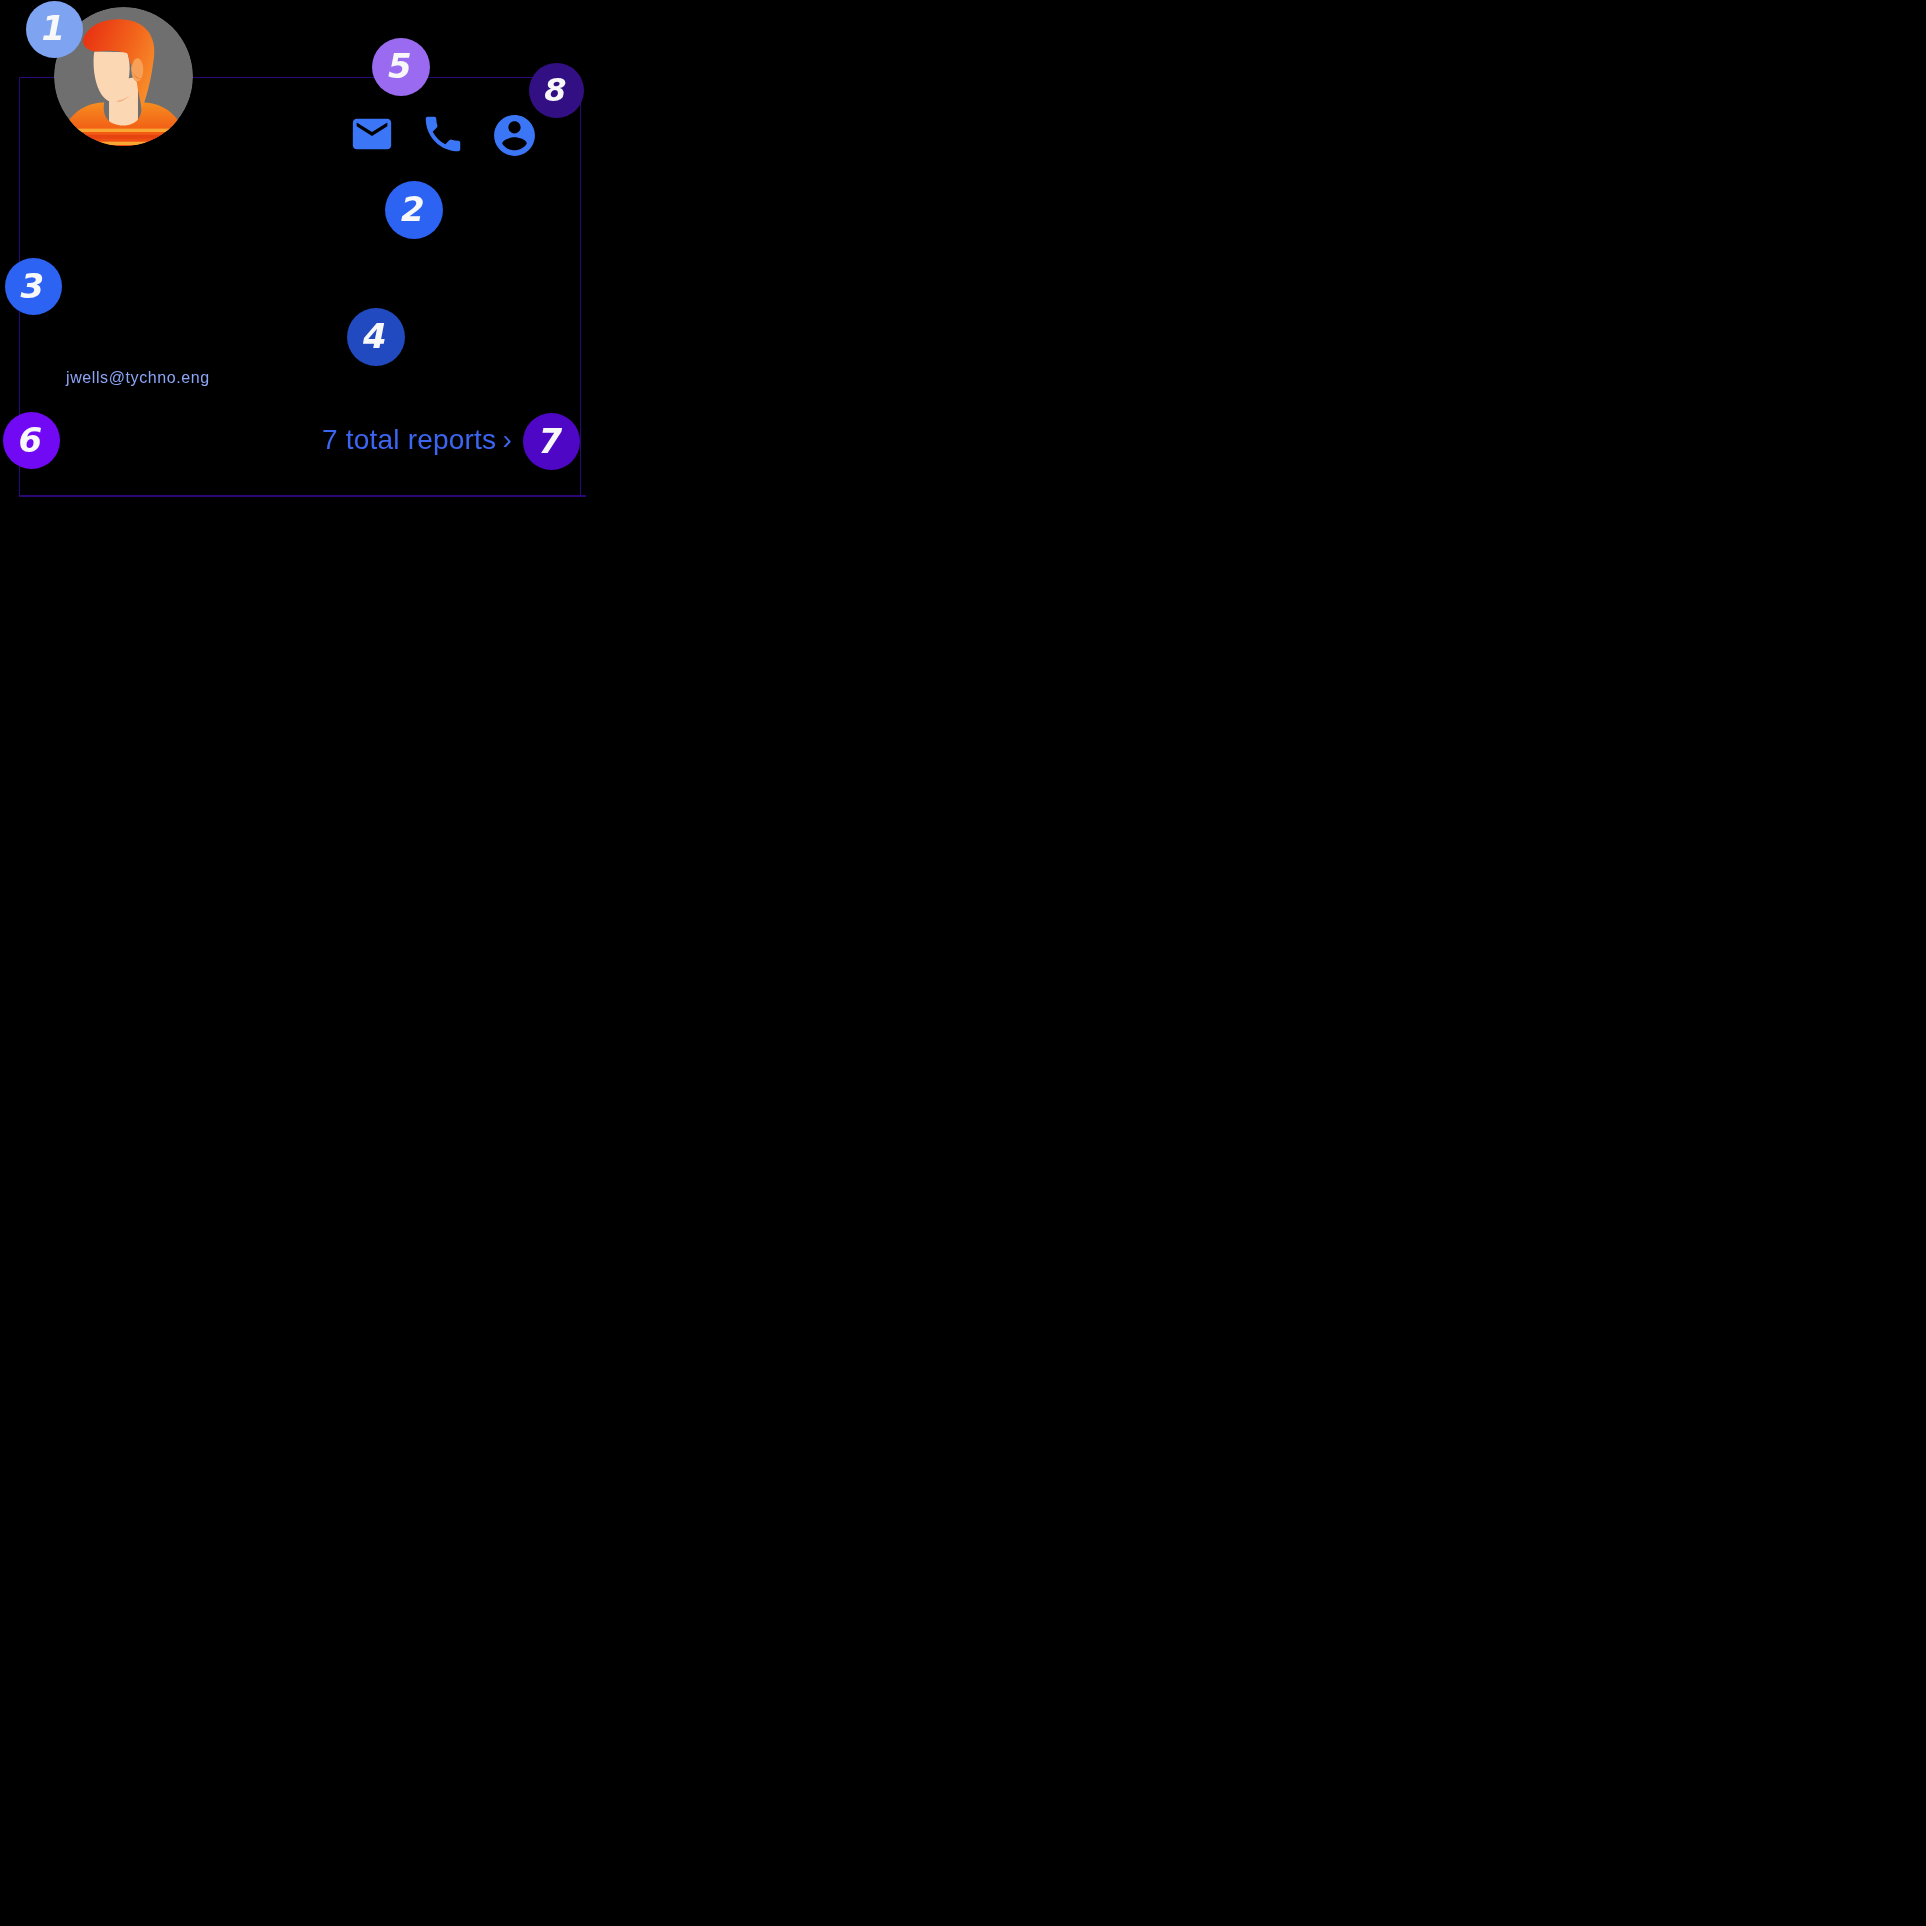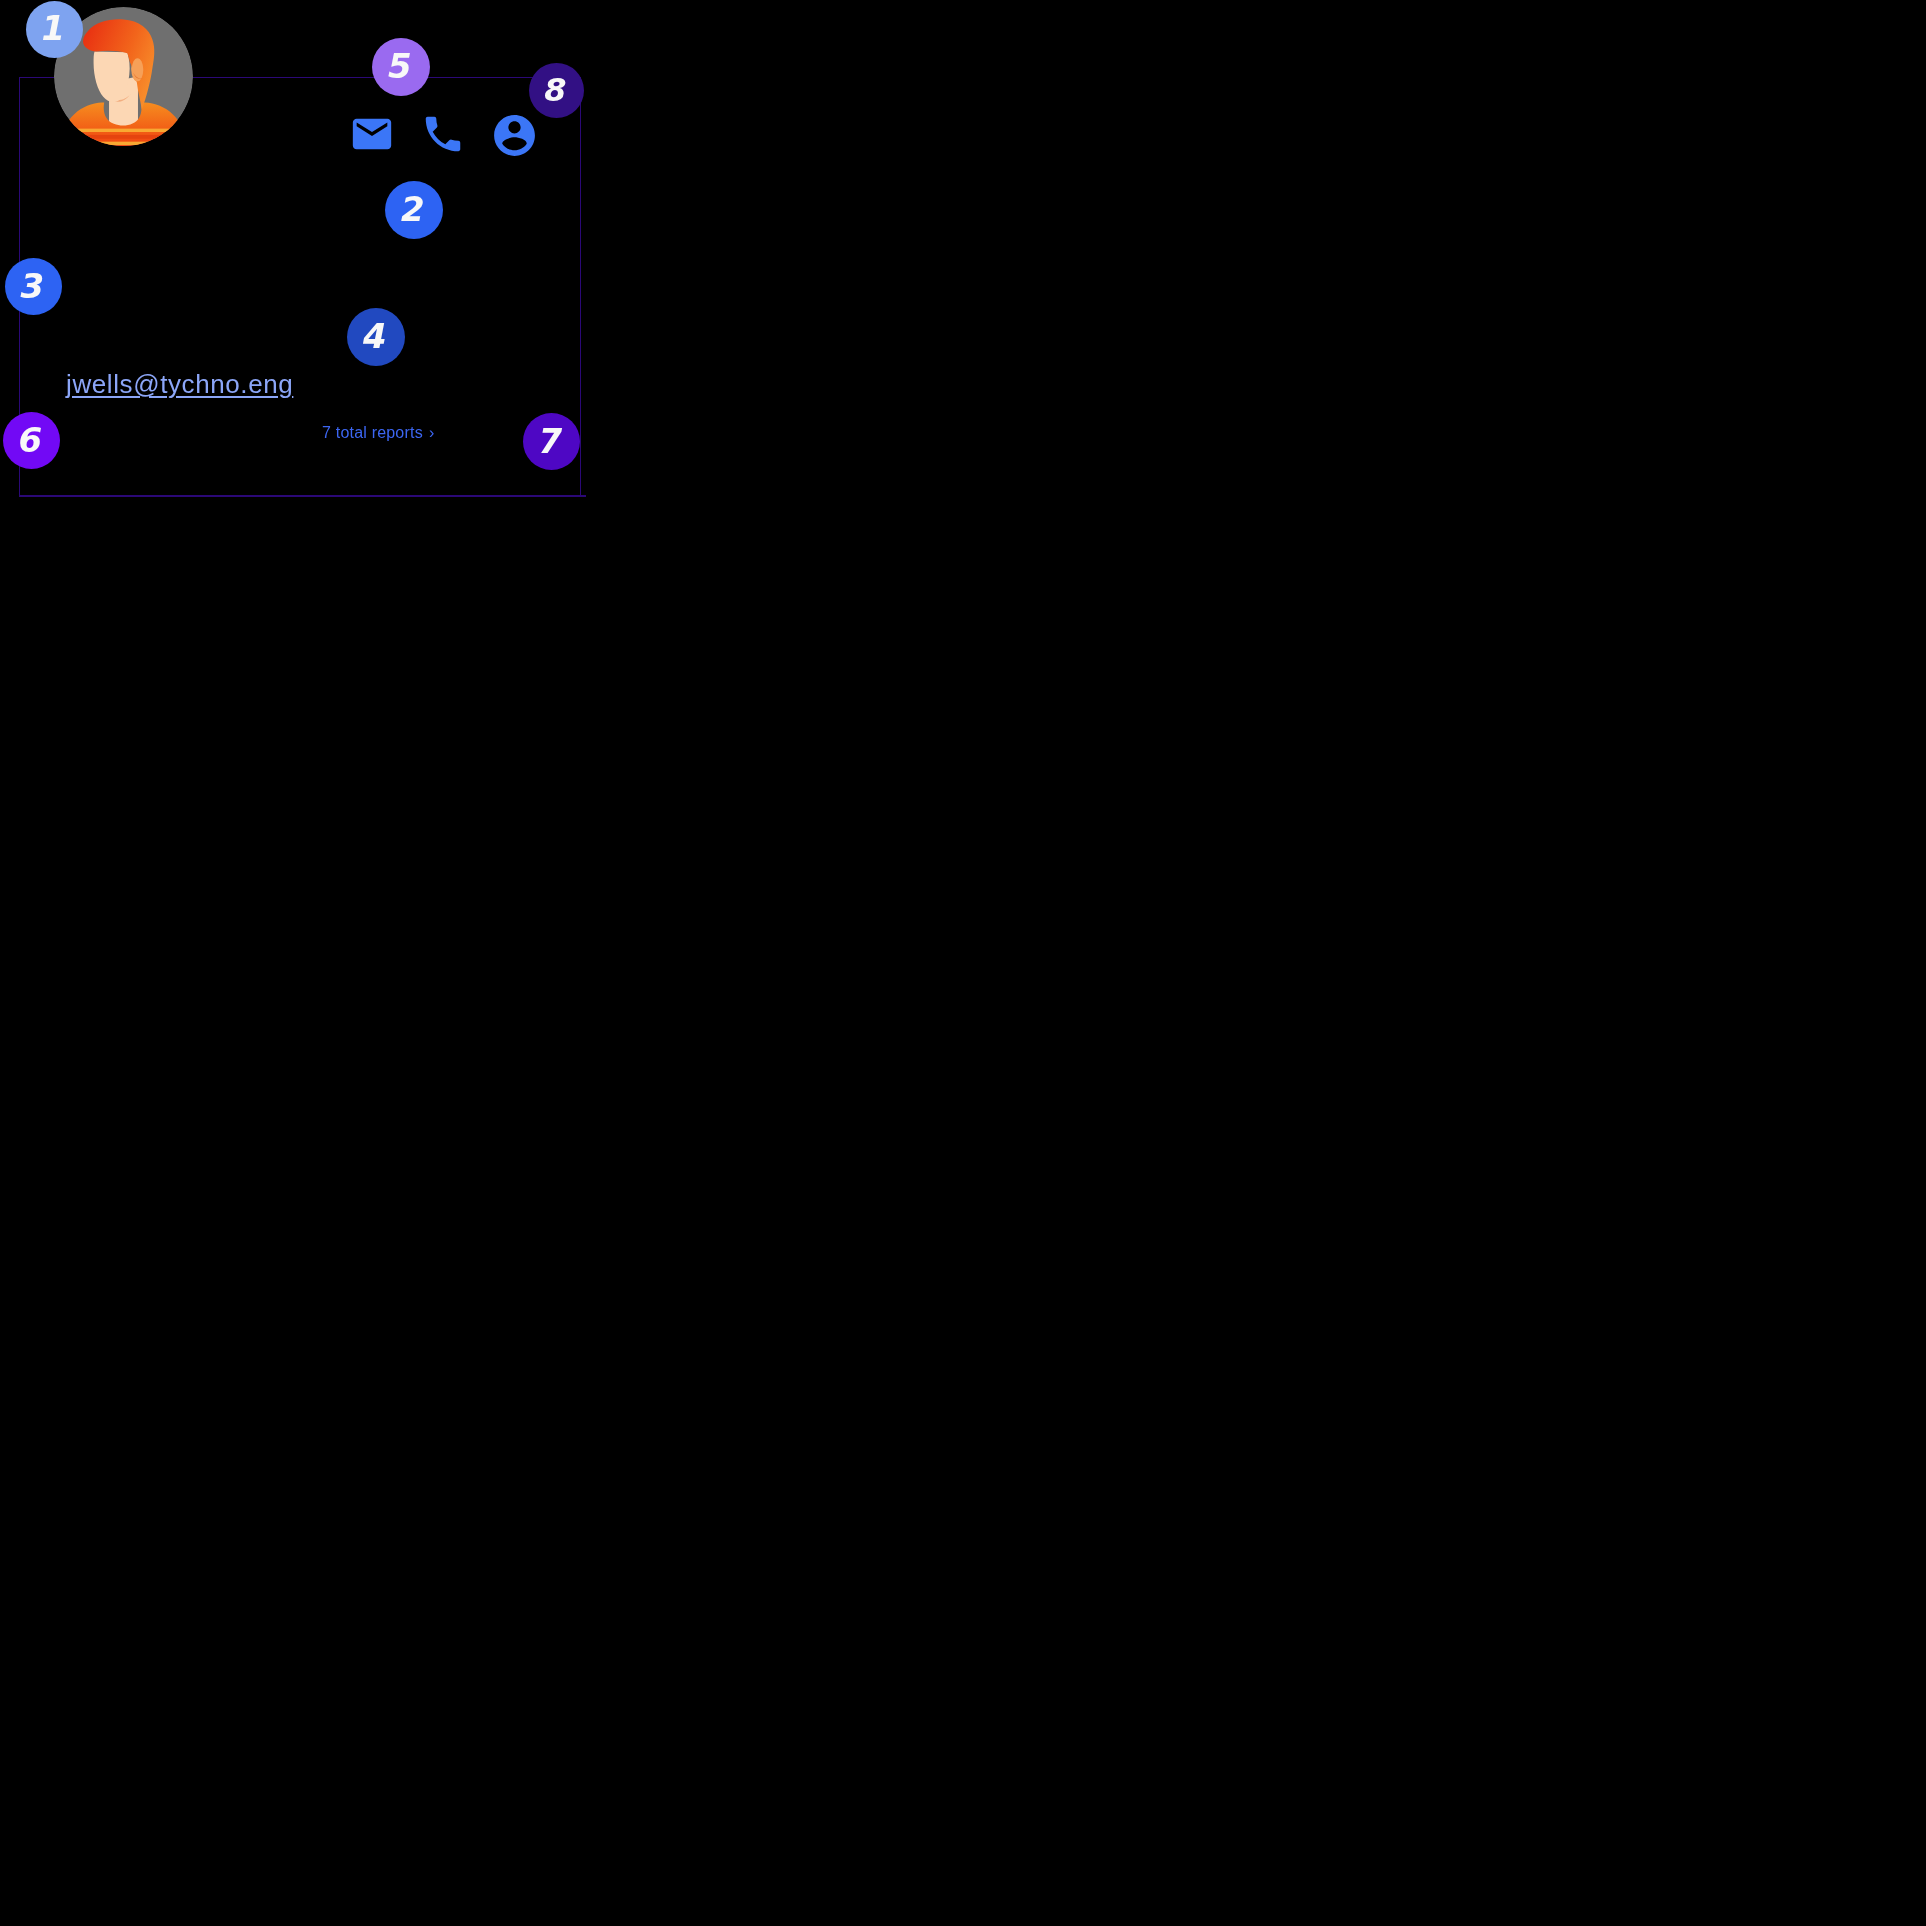--- a/index.html
+++ b/index.html
@@ -30,30 +30,29 @@
   }
   .badge span{
     font-family:"DejaVu Sans", sans-serif;
     font-style:italic;font-weight:bold;
     font-size:34px;color:#f8f8f8;line-height:1;
     transform:translate(-1.2px,-1.5px);
   }
   
   .email-link{
     position:absolute;left:66px;top:369px;z-index:4;
-    font-size:26px;letter-spacing:0.6px;
-    text-decoration:underline;
+    font-size:16px;letter-spacing:0.6px;
     text-decoration-thickness:1.9px;
     text-underline-offset:2.7px;
     cursor:pointer;
     text-align:center;
   }
   .reports-link{
     position:absolute;left:322px;top:424px;z-index:4;
-    font-size:16px;letter-spacing:0.2px;
+    font-size:28px;letter-spacing:0.2px;
     text-decoration:none;cursor:pointer;
   }
   .reports-link .chev{margin-left:6.2px;}
 </style>
 </head>
 <body style="background-color: rgb(0, 0, 0);">
 
 <div class="card-outline" style="border-color: rgb(43, 8, 119);"></div>
 <div class="card-bottom-band" style="background-color: rgb(43, 8, 119);"></div>
 

